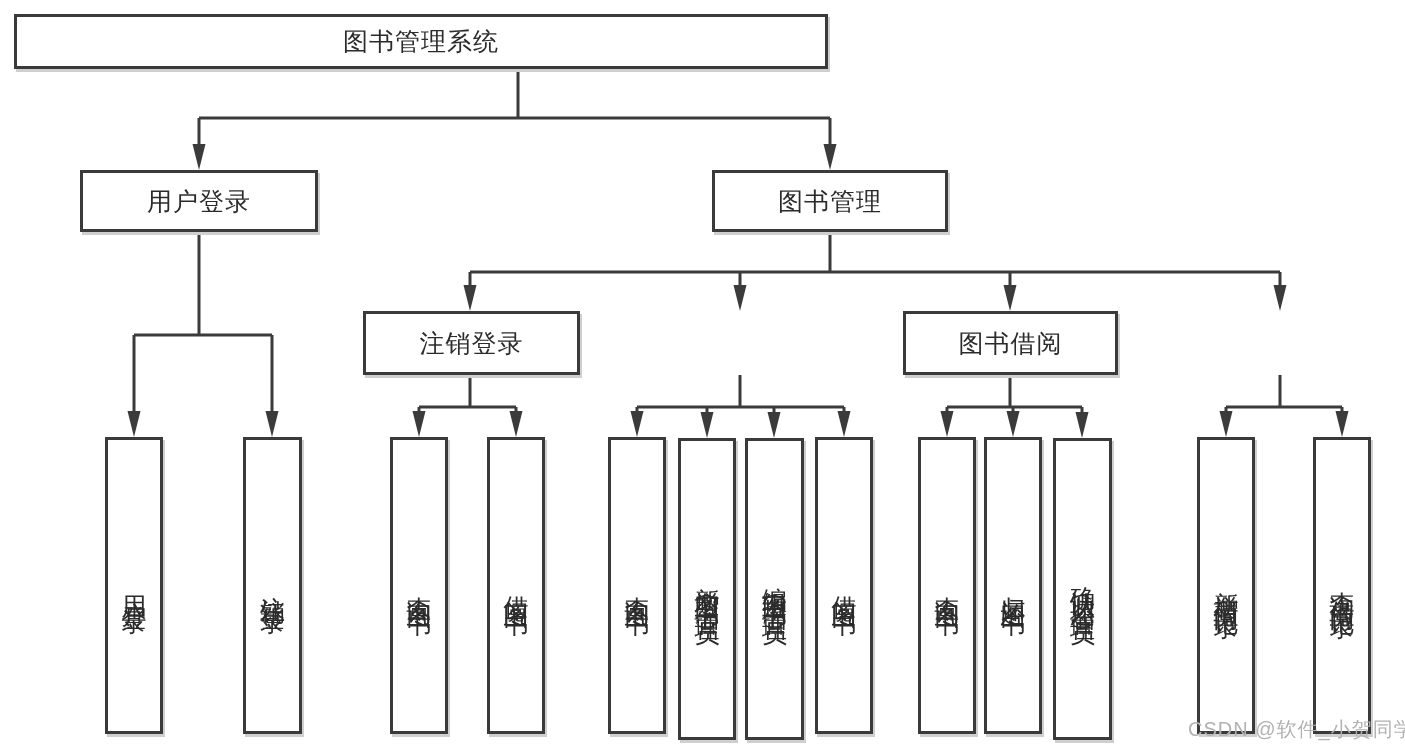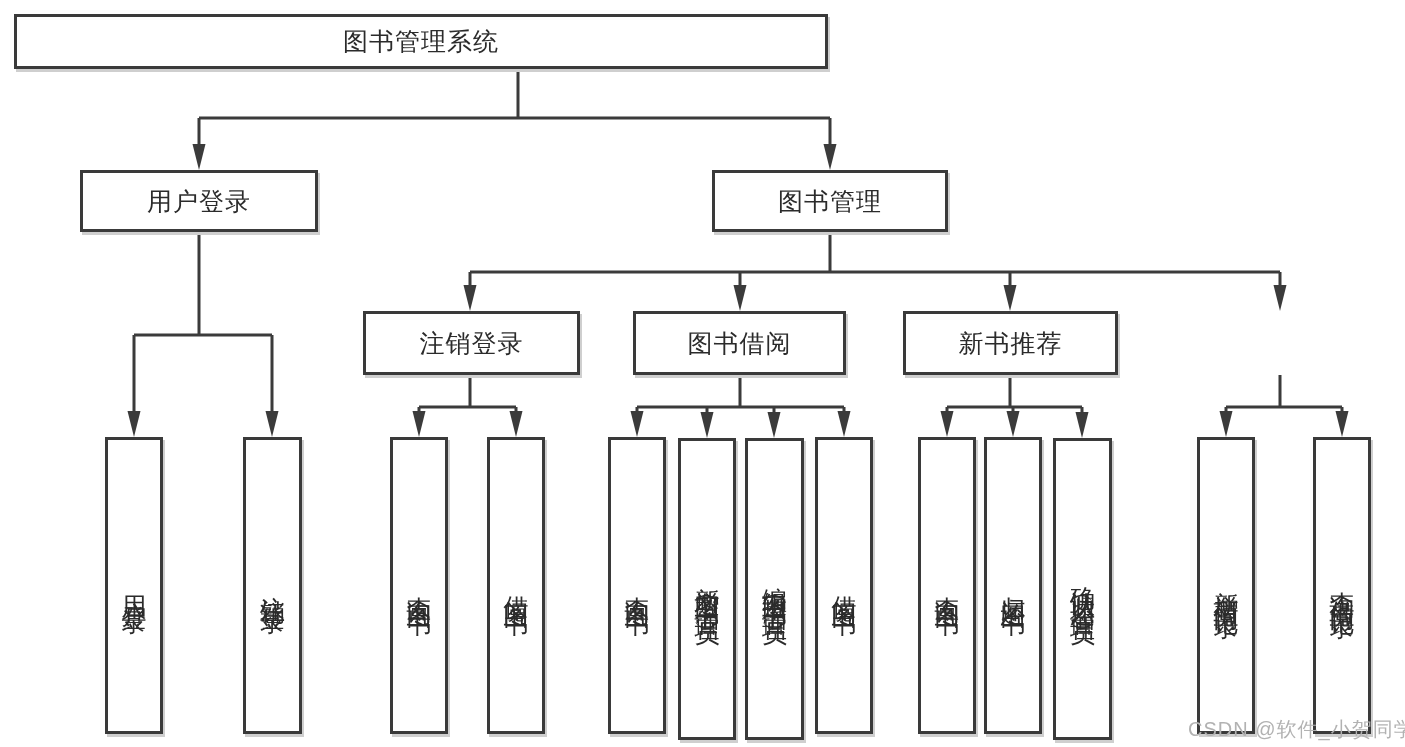--- a/index.html
+++ b/index.html
@@ -98,25 +98,22 @@
   <div class="node h" style="left:80px;top:170px;width:238px;height:62px">
     <span class="lbl">用户登录</span>
   </div>
   <div class="node h" style="left:712px;top:170px;width:236px;height:62px">
     <span class="lbl">图书管理</span>
   </div>
 
   <div class="node h" style="left:363px;top:311px;width:217px;height:64px">
     <span class="lbl">注销登录</span>
   </div>
-  <div class="node h" style="left:633px;top:311px;width:213px;height:64px">
+  <div class="node h" style="left:903px;top:311px;width:215px;height:64px">
     <span class="lbl">图书借阅</span>
-  </div>
-  <div class="node h" style="left:903px;top:311px;width:215px;height:64px">
-    <span class="lbl">新书推荐</span>
   </div>
 
   <div class="node v" style="left:105px;top:437px;width:58px;height:297px">
     <span class="lbl">用户登录</span>
   </div>
   <div class="node v" style="left:243px;top:437px;width:59px;height:297px">
     <span class="lbl">注销登录</span>
   </div>
 
   <div class="node v" style="left:390px;top:437px;width:58px;height:297px">

